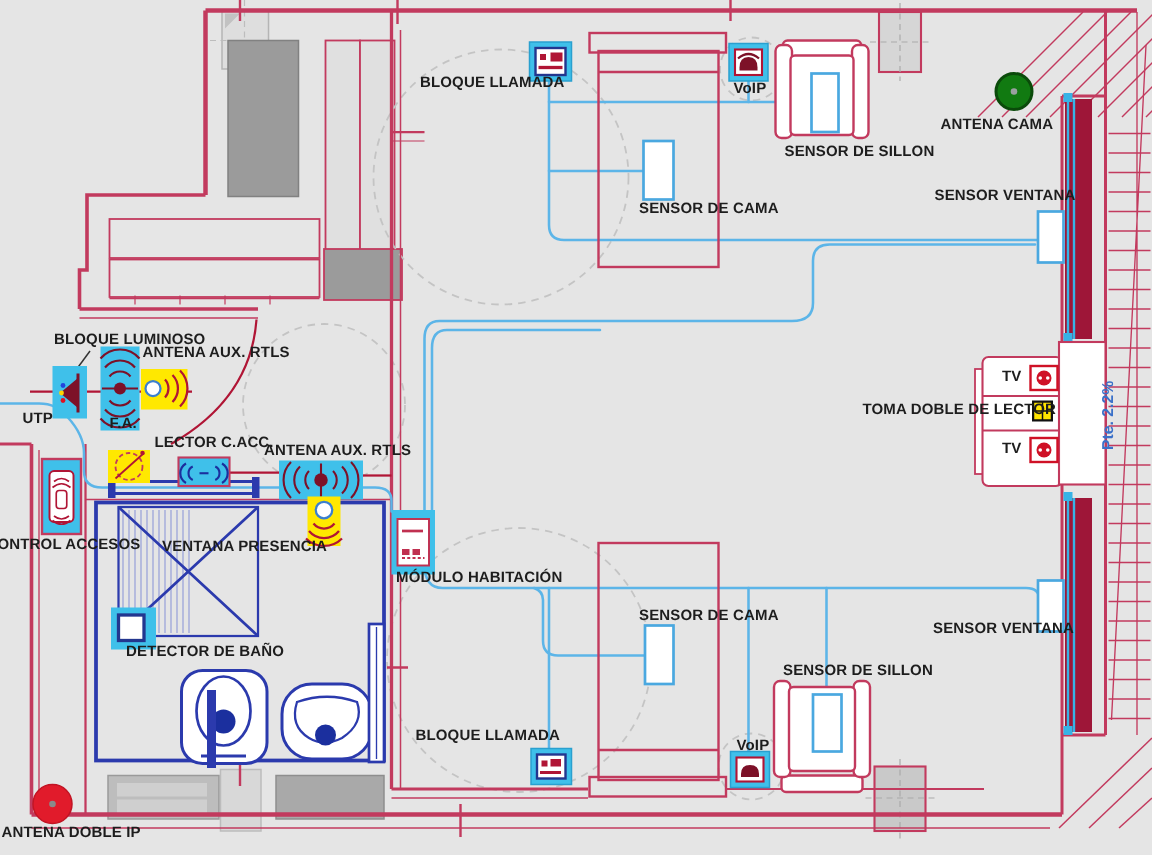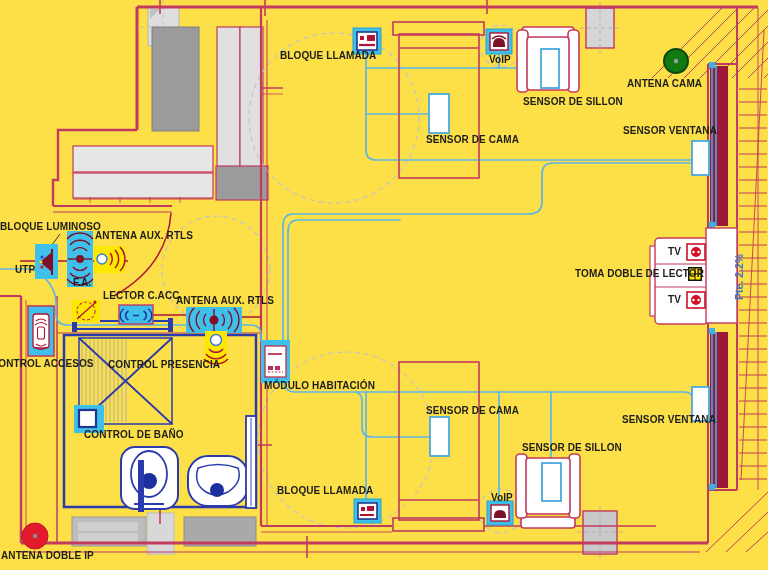--- a/index.html
+++ b/index.html
@@ -1,16 +1,16 @@
 <!DOCTYPE html>
 <html><head>
 <meta charset="utf-8">
 <style>
   html,body{margin:0;padding:0;background:#fff;}
-  #stage{position:relative;width:768px;height:570px;background:#fde047;overflow:hidden;
+  #stage{position:relative;width:768px;height:570px;background:#e5e5e5;overflow:hidden;
          font-family:"Liberation Sans",sans-serif;}
   #plan{position:absolute;left:0;top:0;}
   .lbl{position:absolute;font:700 10px/1.05 "Liberation Sans",sans-serif;color:#1d1d1d;
        white-space:nowrap;letter-spacing:.1px;}
   .lbl-vert{position:absolute;left:733px;top:236px;height:64px;writing-mode:vertical-rl;
        transform:rotate(180deg);color:#3a70c9;font:700 10.5px "Liberation Sans",sans-serif;
        white-space:nowrap;}
 </style>
 </head>
 <body>
@@ -382,34 +382,34 @@
   </g>
 
 </svg>
 
 <div class="lbl" style="left:280px;top:51px">BLOQUE LLAMADA</div>
 <div class="lbl" style="left:489px;top:55px">VoIP</div>
 <div class="lbl" style="left:523px;top:97px">SENSOR DE SILLON</div>
 <div class="lbl" style="left:627px;top:79px">ANTENA CAMA</div>
 <div class="lbl" style="left:426px;top:135px">SENSOR DE CAMA</div>
 <div class="lbl" style="left:623px;top:126px">SENSOR VENTANA</div>
-<div class="lbl" style="left:0;top:222px">BLOQUE LUMINOSO</div>
+<div class="lbl" style="left:36px;top:222px">BLOQUE LUMINOSO</div>
 <div class="lbl" style="left:95px;top:231px">ANTENA AUX. RTLS</div>
-<div class="lbl" style="left:15px;top:265px">UTP</div>
+<div class="lbl" style="left:15px;top:275px">UTP</div>
 <div class="lbl" style="left:73px;top:278px">F.A.</div>
 <div class="lbl" style="left:103px;top:291px">LECTOR C.ACC.</div>
 <div class="lbl" style="left:176px;top:296px">ANTENA AUX. RTLS</div>
 <div class="lbl" style="left:-9px;top:359px">CONTROL ACCESOS</div>
-<div class="lbl" style="left:108px;top:360px">CONTROL PRESENCIA</div>
+<div class="lbl" style="left:108px;top:360px">VENTANA PRESENCIA</div>
 <div class="lbl" style="left:264px;top:381px">MÓDULO HABITACIÓN</div>
 <div class="lbl" style="left:575px;top:269px">TOMA DOBLE DE LECTOR</div>
 <div class="lbl" style="left:668px;top:247px">TV</div>
 <div class="lbl" style="left:668px;top:295px">TV</div>
 <div class="lbl-vert">Pte. 2.2%</div>
-<div class="lbl" style="left:84px;top:430px">CONTROL DE BAÑO</div>
+<div class="lbl" style="left:84px;top:430px">DETECTOR DE BAÑO</div>
 <div class="lbl" style="left:426px;top:406px">SENSOR DE CAMA</div>
 <div class="lbl" style="left:277px;top:486px">BLOQUE LLAMADA</div>
 <div class="lbl" style="left:491px;top:493px">VoIP</div>
 <div class="lbl" style="left:522px;top:443px">SENSOR DE SILLON</div>
 <div class="lbl" style="left:622px;top:415px">SENSOR VENTANA</div>
 <div class="lbl" style="left:1px;top:551px">ANTENA DOBLE IP</div>
 
 </div>
 
 </body></html>

